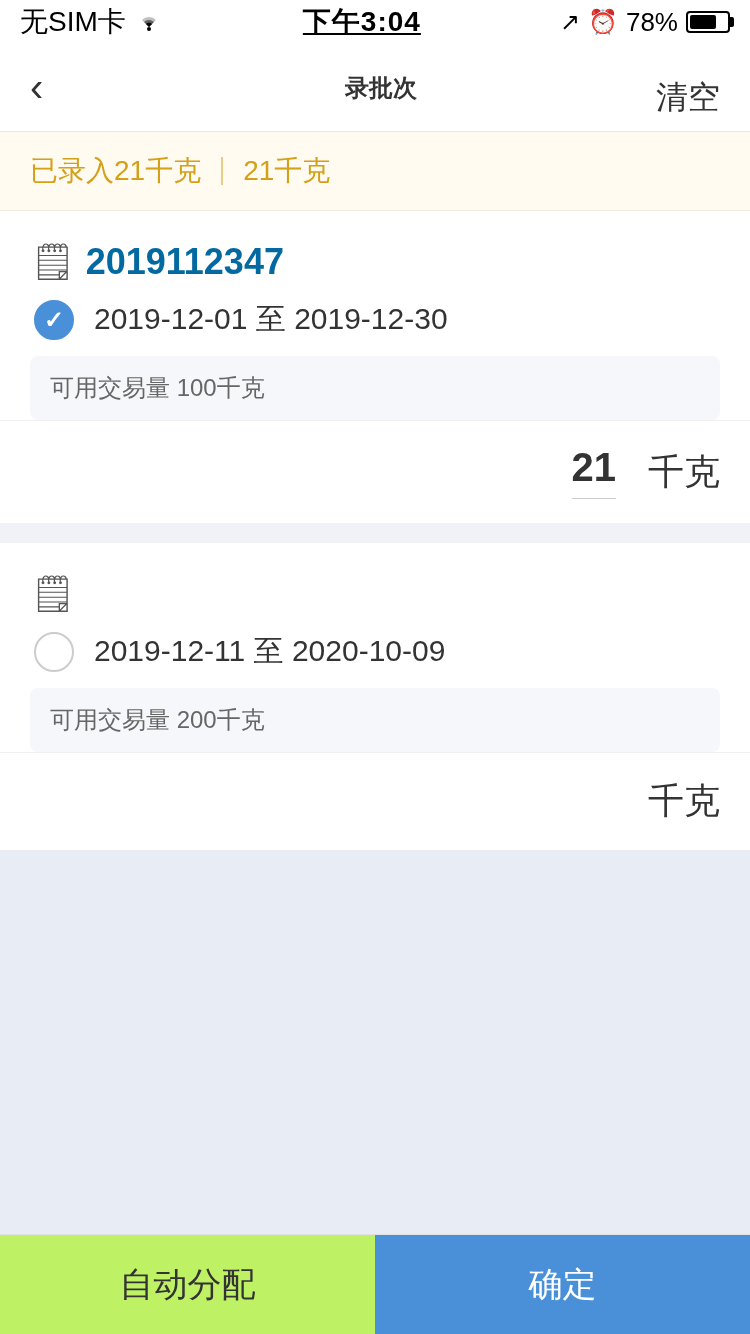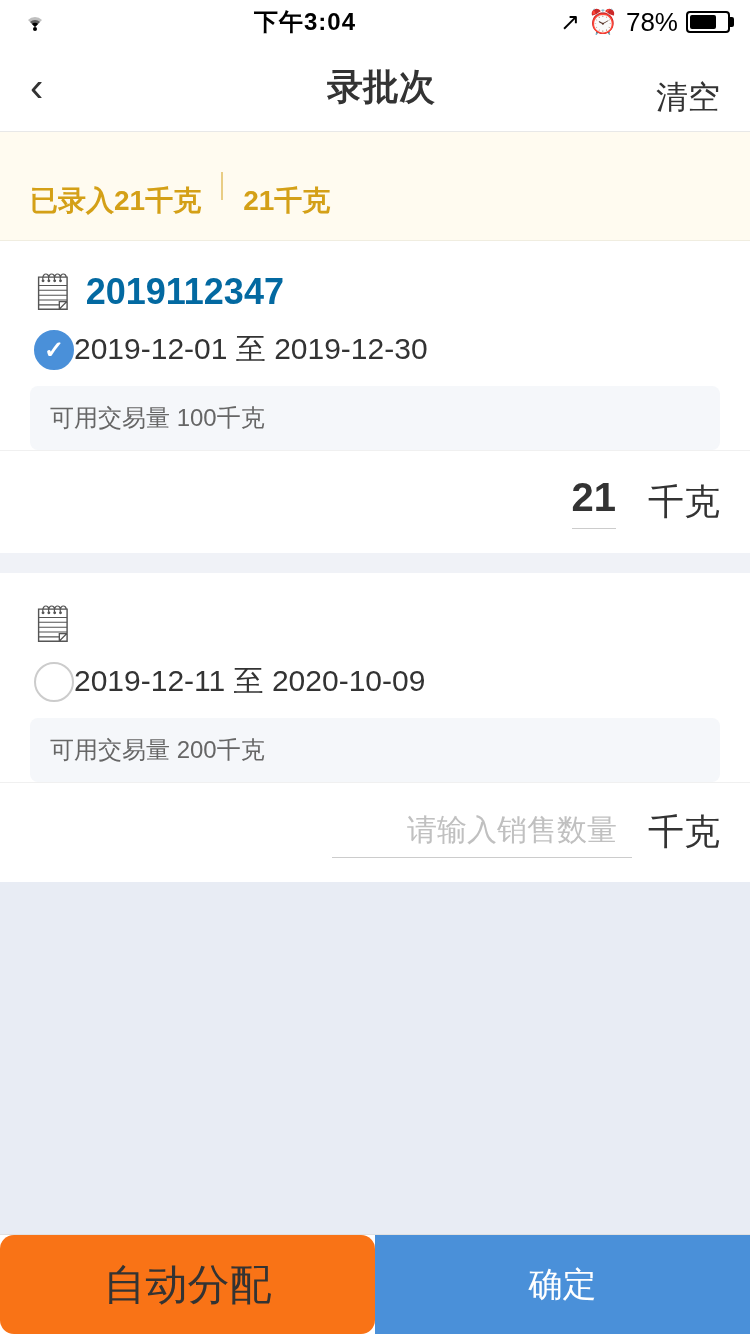--- a/index.html
+++ b/index.html
@@ -24,24 +24,25 @@
       font-size: 28px;
     }
     .status-left {
       display: flex;
       align-items: center;
       gap: 8px;
       font-size: 28px;
       color: #000;
     }
     .status-center {
-      font-size: 24px;
+      font-size: 28px;
       font-weight: 600;
       color: #000;
       letter-spacing: 1px;
+      text-decoration: underline;
     }
     .status-right {
       display: flex;
       align-items: center;
       gap: 8px;
       font-size: 26px;
       color: #000;
     }
     .battery-bar {
       width: 44px;
@@ -84,21 +85,21 @@
     }
     .nav-back {
       font-size: 40px;
       color: #333;
       cursor: pointer;
       width: 60px;
       display: flex;
       align-items: center;
     }
     .nav-title {
-      font-size: 36px;
+      font-size: 24px;
       font-weight: 600;
       color: #333;
       margin-left: 32px;
     }
     .nav-clear {
       font-size: 32px;
       color: #333;
       cursor: pointer;
       width: 80px;
       text-align: right;
@@ -111,22 +112,21 @@
       background: #fffbf0;
       padding: 20px 30px;
       display: flex;
       align-items: center;
       gap: 20px;
       border-bottom: 1px solid #f0ede0;
     }
     .info-item {
       font-size: 28px;
       color: #d4a017;
-      font-weight: 700;
-      margin-top: 30px;
+      font-weight: 400;
     }
     .info-divider {
       width: 2px;
       height: 28px;
       background: #d4a017;
       opacity: 0.5;
     }
 
     
     .batch-card {
@@ -145,20 +145,21 @@
       color: #555;
     }
     .batch-id {
       font-size: 36px;
       font-weight: 600;
       color: #0369a1;
     }
     .batch-date-row {
       display: flex;
       align-items: center;
+      gap: 20px;
       margin-bottom: 16px;
       padding-left: 4px;
     }
     .radio-circle {
       width: 40px;
       height: 40px;
       border-radius: 50%;
       border: 2px solid #ccc;
       background: #fff;
       display: flex;
@@ -266,42 +267,42 @@
       height: 100px;
       display: flex;
       background: #fff;
       border-top: 1px solid #e0e0e0;
     }
     .btn-auto {
       flex: 1;
       display: flex;
       align-items: center;
       justify-content: center;
-      font-size: 42px;
-      color: #333;
-      background: #f97316;
+      font-size: 34px;
+      color: #333;
+      background: #bef264;
       cursor: pointer;
-      border-radius: 14px;
     }
     .btn-confirm {
       flex: 1;
       display: flex;
       align-items: center;
       justify-content: center;
       font-size: 34px;
       color: #fff;
       background: #4a90d9;
       cursor: pointer;
     }
   </style>
 </head>
 <body>
 
 <div class="status-bar">
   <div class="status-left">
+    <span>无SIM卡</span>
     <span>
       <svg viewBox="0 0 30 22" width="30" height="22" fill="currentColor">
         <path d="M15 18l3-3a4.24 4.24 0 00-6 0l3 3z"></path>
         <path d="M15 18l5-5a7.07 7.07 0 00-10 0l5 5z" opacity="0.5"></path>
         <path d="M15 18l7-7a9.9 9.9 0 00-14 0l7 7z" opacity="0.25"></path>
         <circle cx="15" cy="20" r="2"></circle>
       </svg>
     </span>
   </div>
   <div class="status-center">下午3:04</div>
@@ -355,21 +356,20 @@
   <div class="batch-date-row">
     <div class="radio-circle"></div>
     <span class="batch-date">2019-12-11 至 2020-10-09</span>
   </div>
   <div class="available-row">
     <span class="available-text">可用交易量 200千克</span>
   </div>
 </div>
 
 <div class="input-row">
-  <input class="quantity-input" type="number" placeholder="请输入销售数量" style="">
   <span class="input-unit">千克</span>
 </div>
 
 <div class="bottom-area"></div>
 
 <div class="bottom-btns">
   <div class="btn-auto">自动分配</div>
   <div class="btn-confirm">确定</div>
 </div>
 

